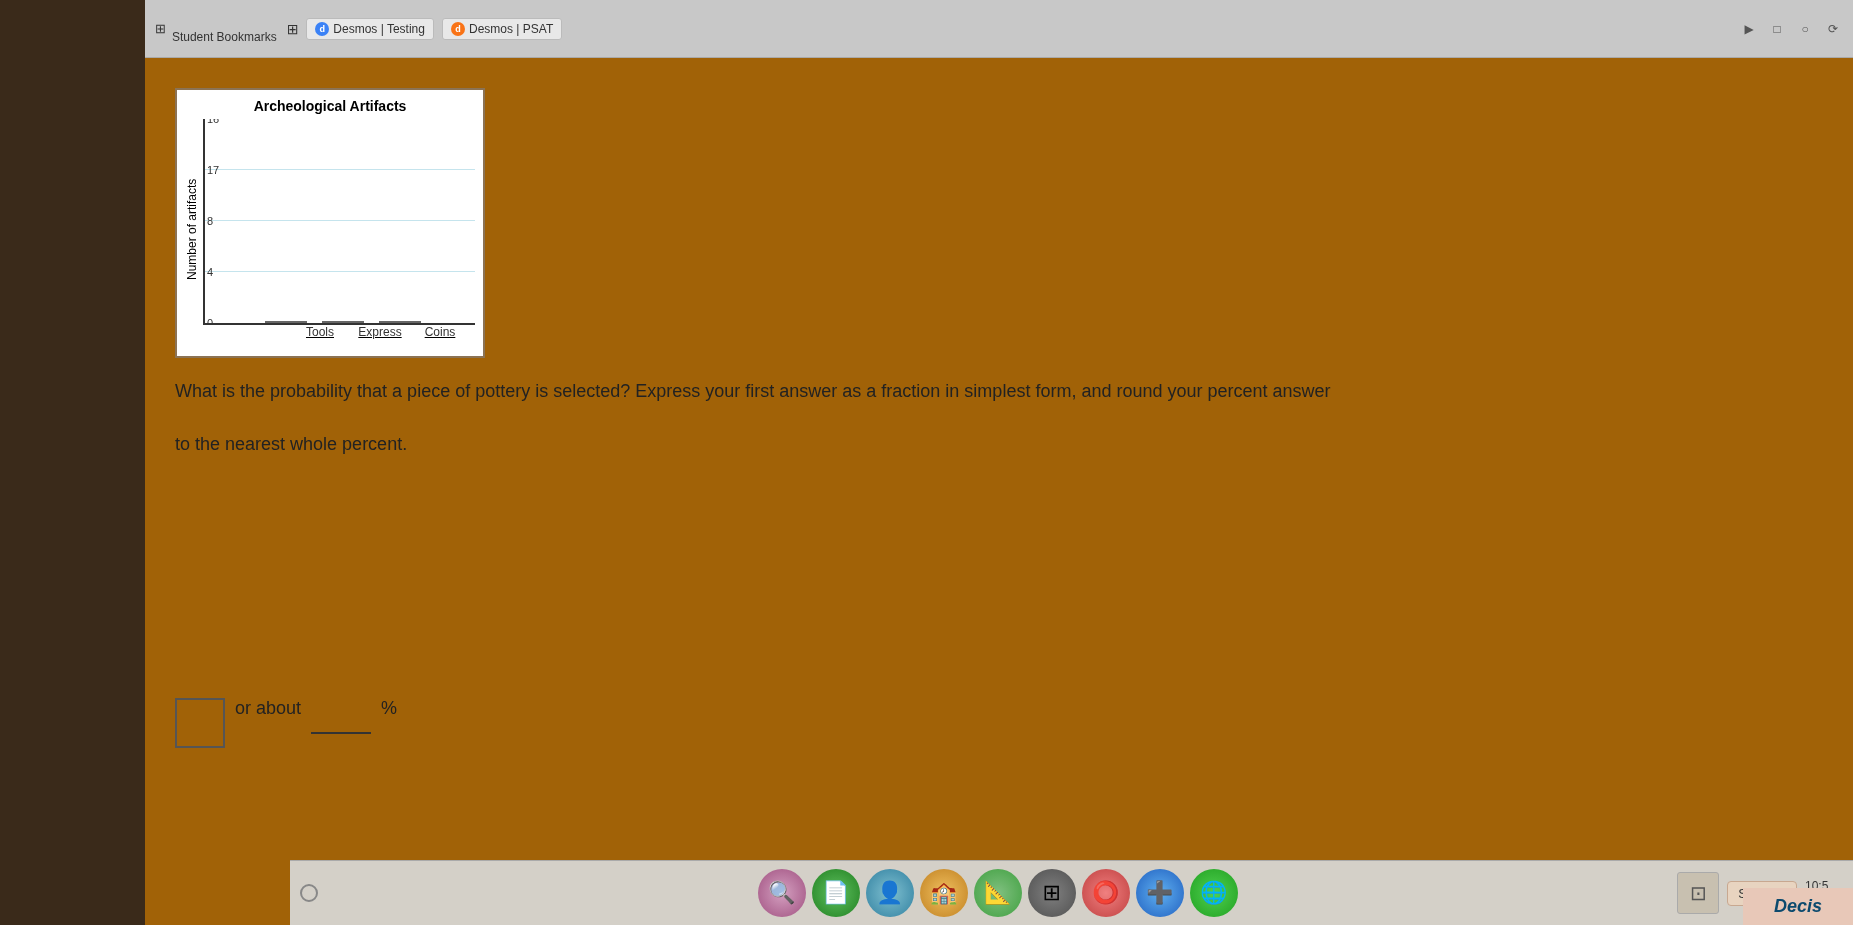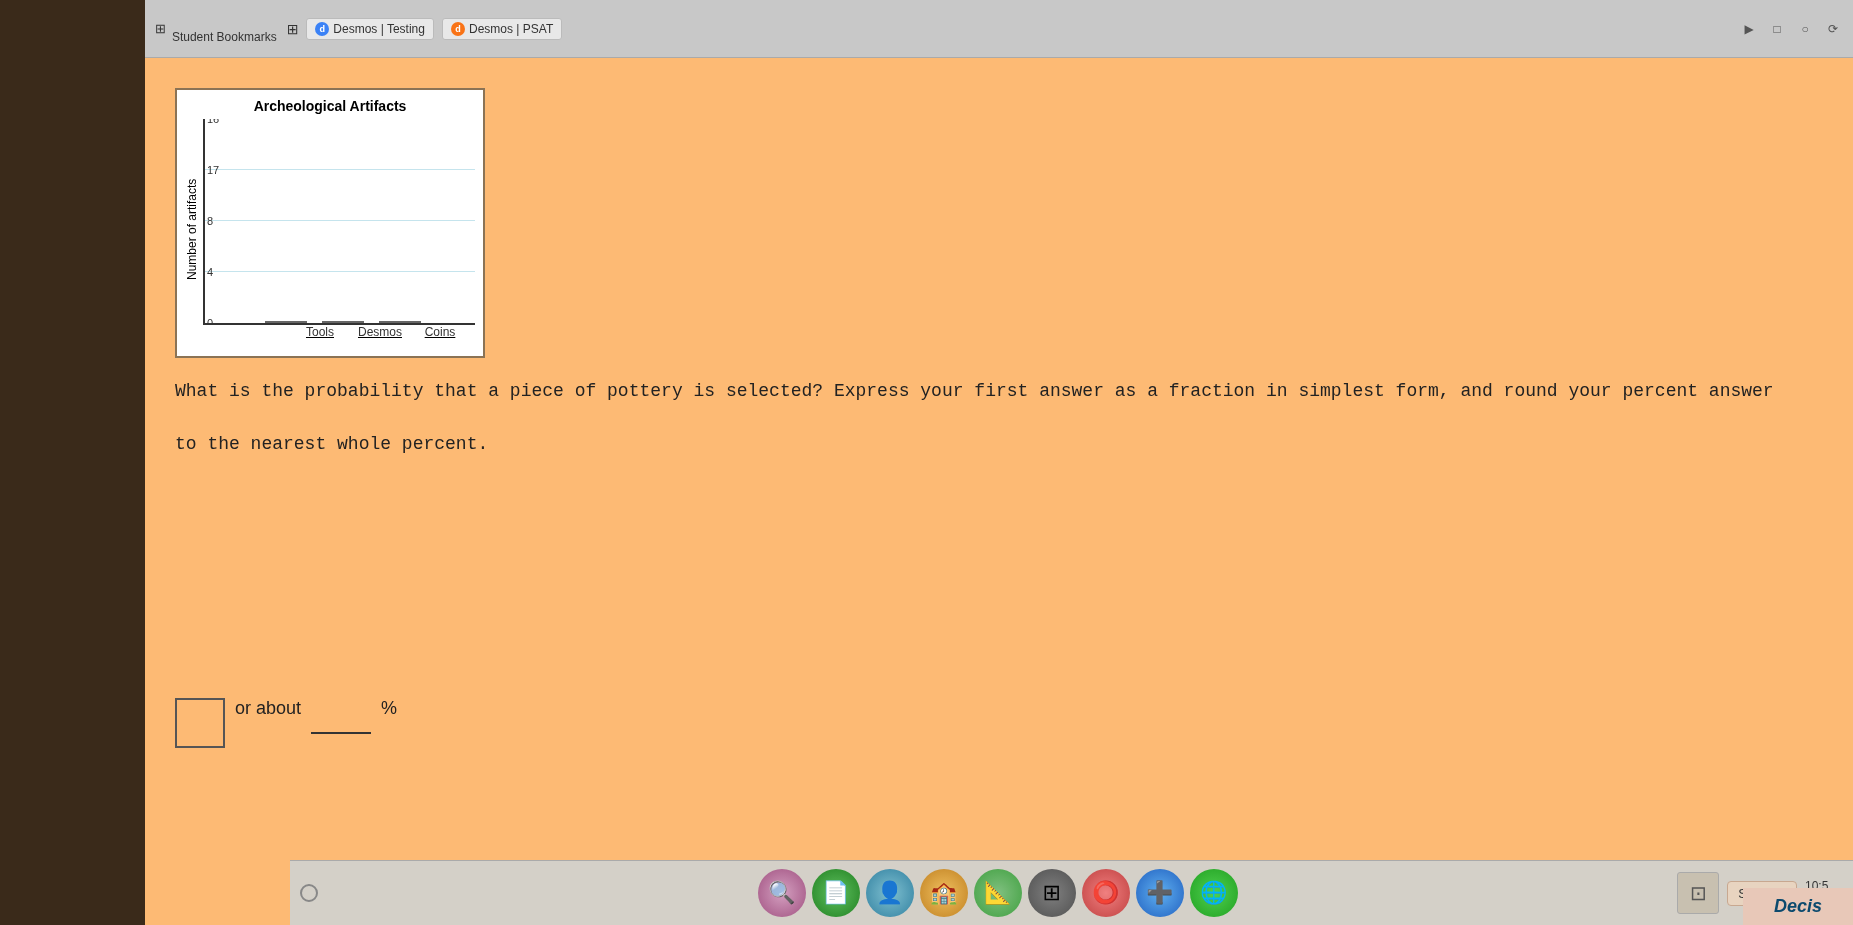--- a/index.html
+++ b/index.html
@@ -94,21 +94,21 @@
       display: flex;
       align-items: center;
       justify-content: center;
       color: #555;
       font-size: 12px;
     }
 
     
     .page-content {
       flex: 1;
-      background: #fdba74;
+      background: #a16207;
       padding: 30px 20px 4px 30px;
       overflow: hidden;
       position: relative;
     }
 
     
     .chart-container {
       position: absolute;
       top: 30px;
       left: 30px;
@@ -234,21 +234,20 @@
       position: absolute;
       top: 320px;
       left: 30px;
       right: 30px;
     }
 
     .question-text {
       font-size: 18px;
       color: #222;
       line-height: 1.5;
-      font-family: Liberation Mono, monospace;
     }
 
     
     .answer-area {
       position: absolute;
       top: 640px;
       left: 30px;
       display: flex;
       gap: 10px;
       font-size: 18px;
@@ -433,21 +432,21 @@
                 <div class="bar" style="height: 37%;"></div>
               </div>
               <div class="bar-wrapper">
                 <div class="bar" style="height: 31%;"></div>
               </div>
             </div>
           </div>
 
           <div class="x-labels">
             <span class="x-label">Tools</span>
-            <span class="x-label">Desmos</span>
+            <span class="x-label">Express</span>
             <span class="x-label">Coins</span>
           </div>
         </div>
       </div>
     </div>
 
     <div class="question-area">
       <div class="question-text">
         <span>What is the probability that a piece of pottery is selected? Express your first answer as a fraction in simplest form, and round your percent answer</span>
       </div>

